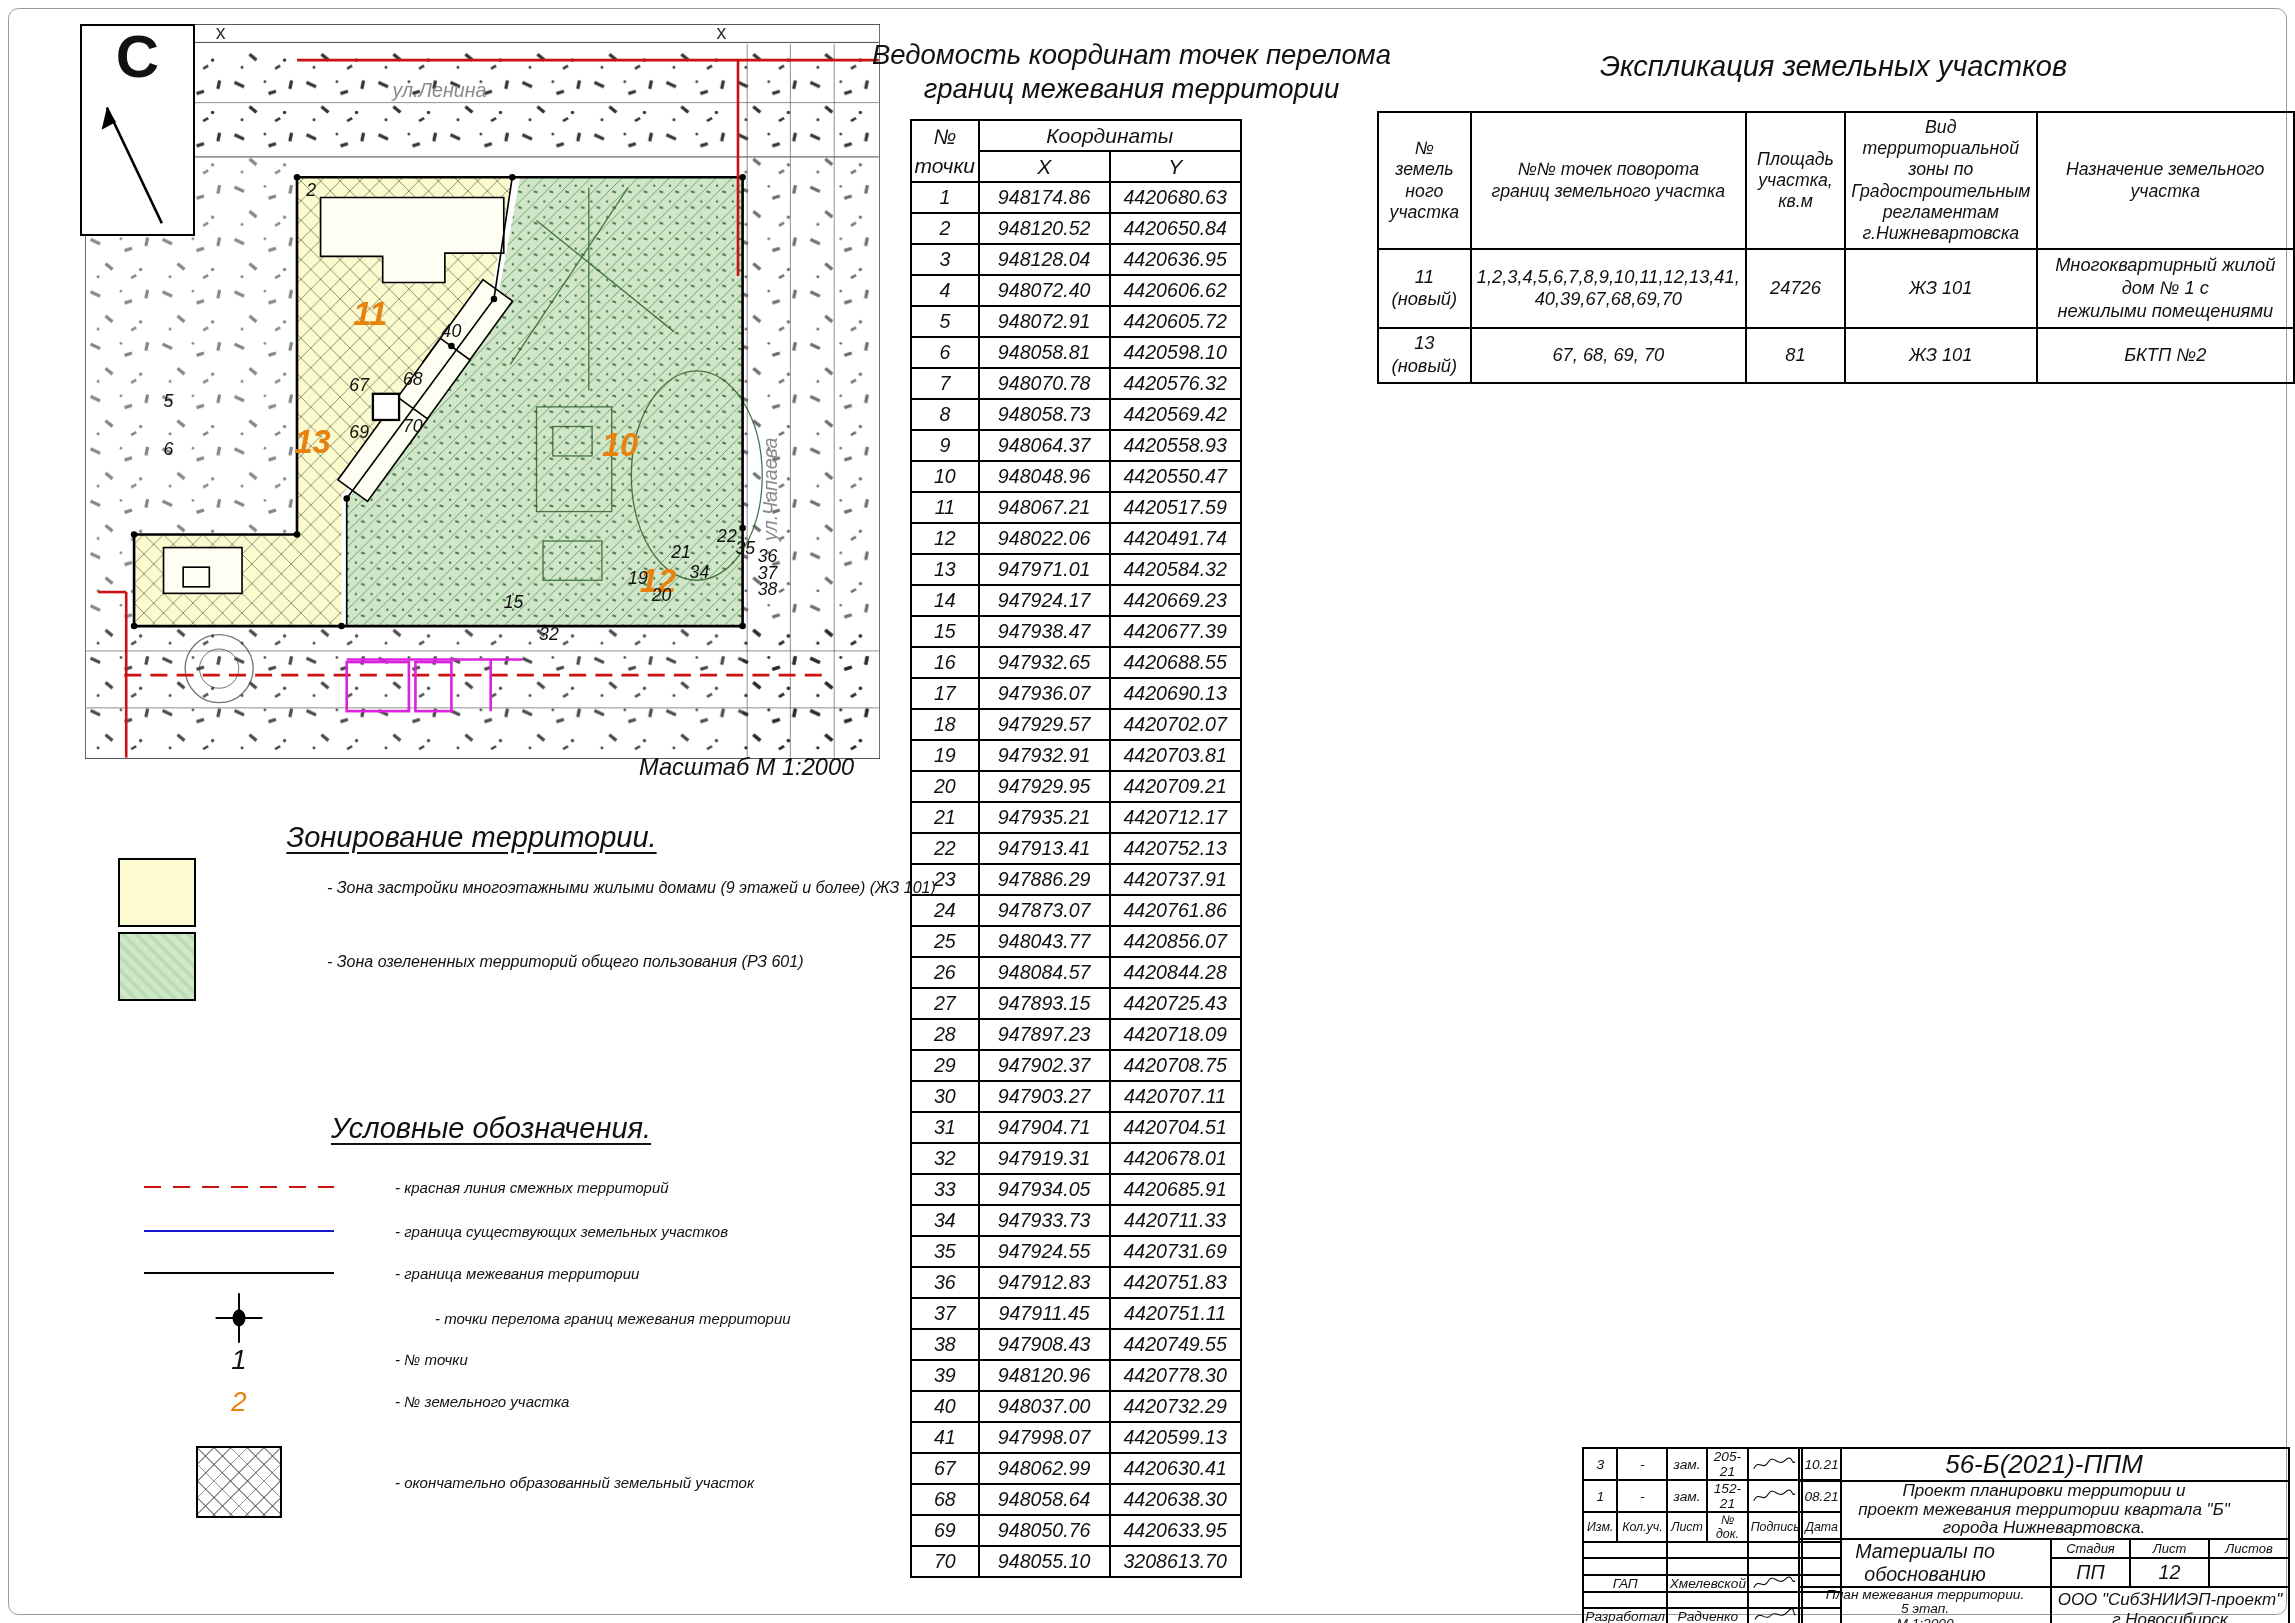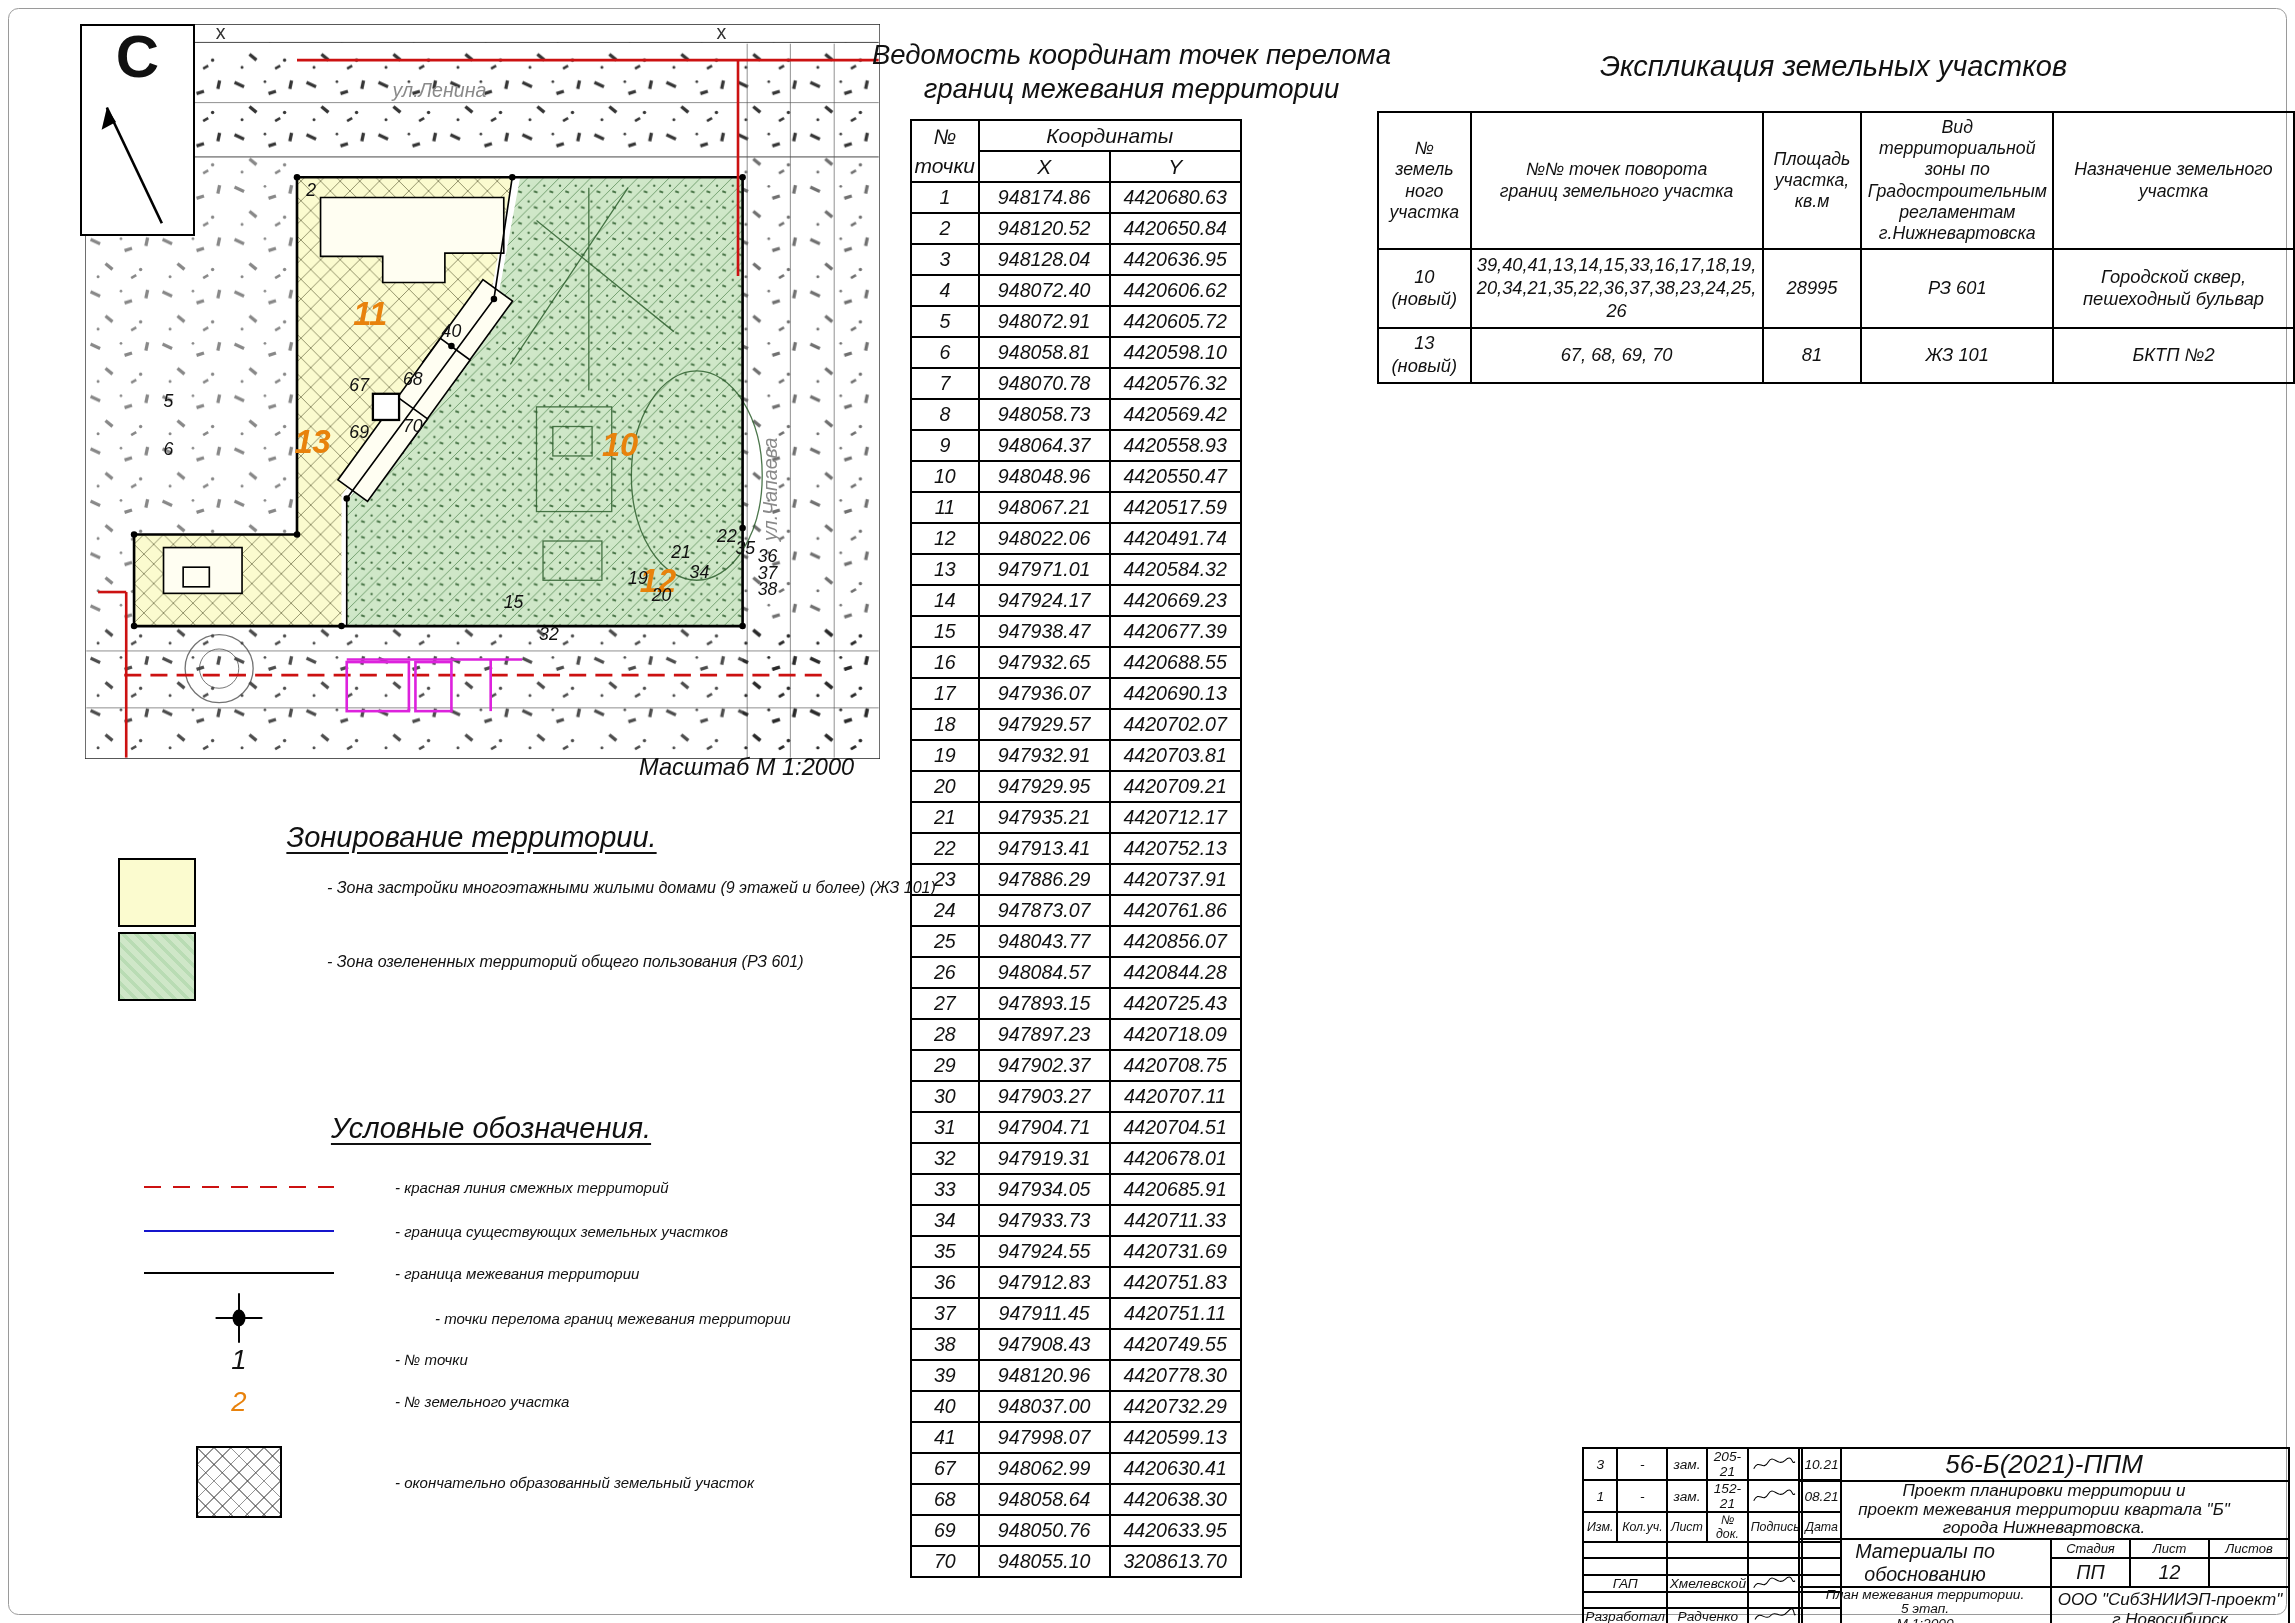--- a/index.html
+++ b/index.html
@@ -532,30 +532,30 @@
       <td class="small">Вид территориальной
 зоны по
 Градостроительным
 регламентам
 г.Нижневартовска</td>
       <td>Назначение земельного участка</td>
     </tr>
   </tbody>
   <tbody>
 
-
-      <tr>
-        <td>10 (новый)</td>
-        <td>39,40,41,13,14,15,33,16,17,18,19,
-20,34,21,35,22,36,37,38,23,24,25,
-26</td>
-        <td>28995</td>
-        <td>РЗ 601</td>
-        <td>Городской сквер, пешеходный бульвар</td>
-      </tr>
+      <tr>
+        <td>11 (новый)</td>
+        <td>1,2,3,4,5,6,7,8,9,10,11,12,13,41,
+40,39,67,68,69,70</td>
+        <td>24726</td>
+        <td>ЖЗ 101</td>
+        <td>Многоквартирный жилой дом № 1 с
+нежилыми помещениями</td>
+      </tr>
+
 
 
       <tr>
         <td>13 (новый)</td>
         <td>67, 68, 69, 70</td>
         <td>81</td>
         <td>ЖЗ 101</td>
         <td>БКТП №2</td>
       </tr>
     </tbody>

